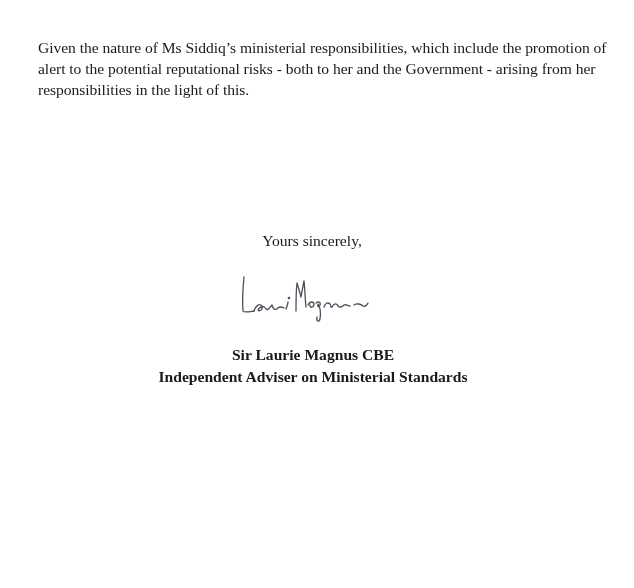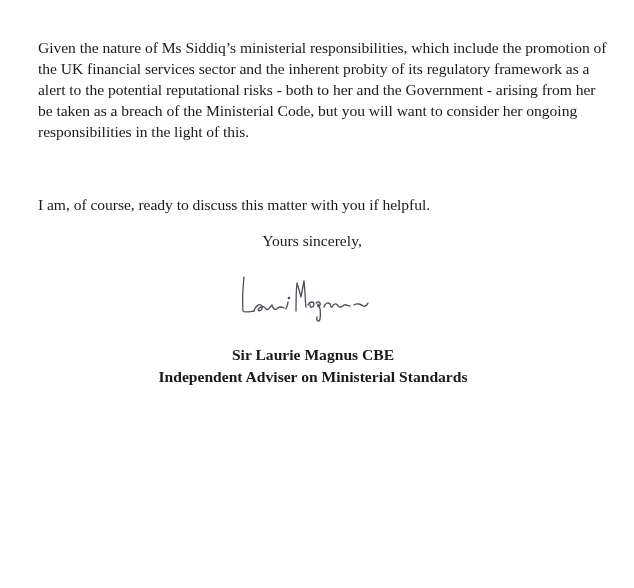--- a/index.html
+++ b/index.html
@@ -66,29 +66,24 @@
       font-weight: bold;
     }
   </style>
 </head>
 <body>
 
 <div class="letter">
 
   <div class="para para-1">
     <span class="line">Given the nature of Ms Siddiq’s ministerial responsibilities, which include the promotion of</span>
-    <span class="line">the UK financial services sector and the inherent probity of its regulatory framework as a</span>
     <span class="line">alert to the potential reputational risks - both to her and the Government - arising from her</span>
-    <span class="line">be taken as a breach of the Ministerial Code, but you will want to consider her ongoing</span>
     <span class="line">responsibilities in the light of this.</span>
   </div>
 
-  <div class="para para-2">
-    <span class="line">I am, of course, ready to discuss this matter with you if helpful.</span>
-  </div>
 
   <div class="closing valediction">Yours sincerely,</div>
 
   <div class="signature">
     <svg width="150" height="56" viewBox="0 0 150 56" xmlns="http://www.w3.org/2000/svg">
       <g fill="none" stroke="#4a4f5a" stroke-width="1.3" stroke-linecap="round" stroke-linejoin="round">
 
         <path d="M8 4 C7 14, 6 26, 7 38 C8 40, 12 39, 18 38"></path>
 
         <path d="M18 38 C20 32, 24 30, 26 33 C27 36, 24 39, 22 37 C24 33, 28 32, 30 36 C32 38, 34 34, 36 32 C37 36, 39 38, 42 35 C44 33, 46 34, 48 35"></path>

